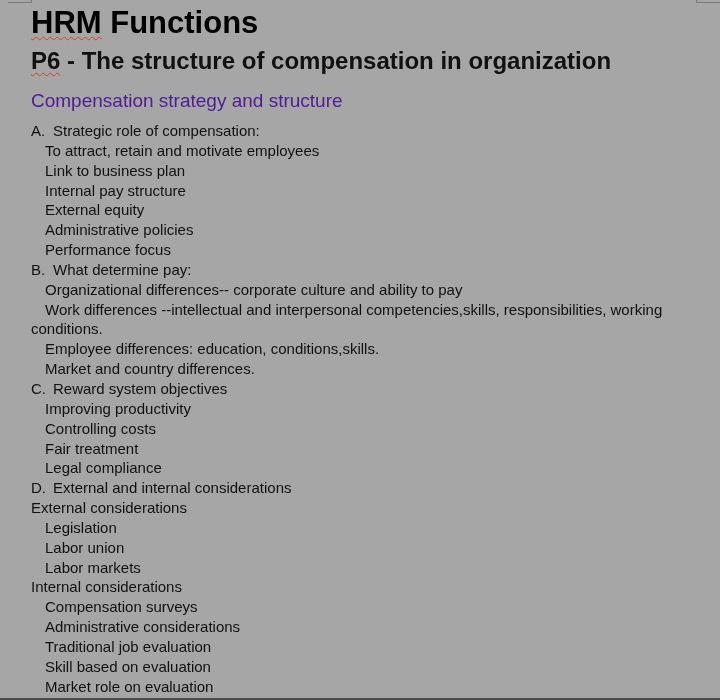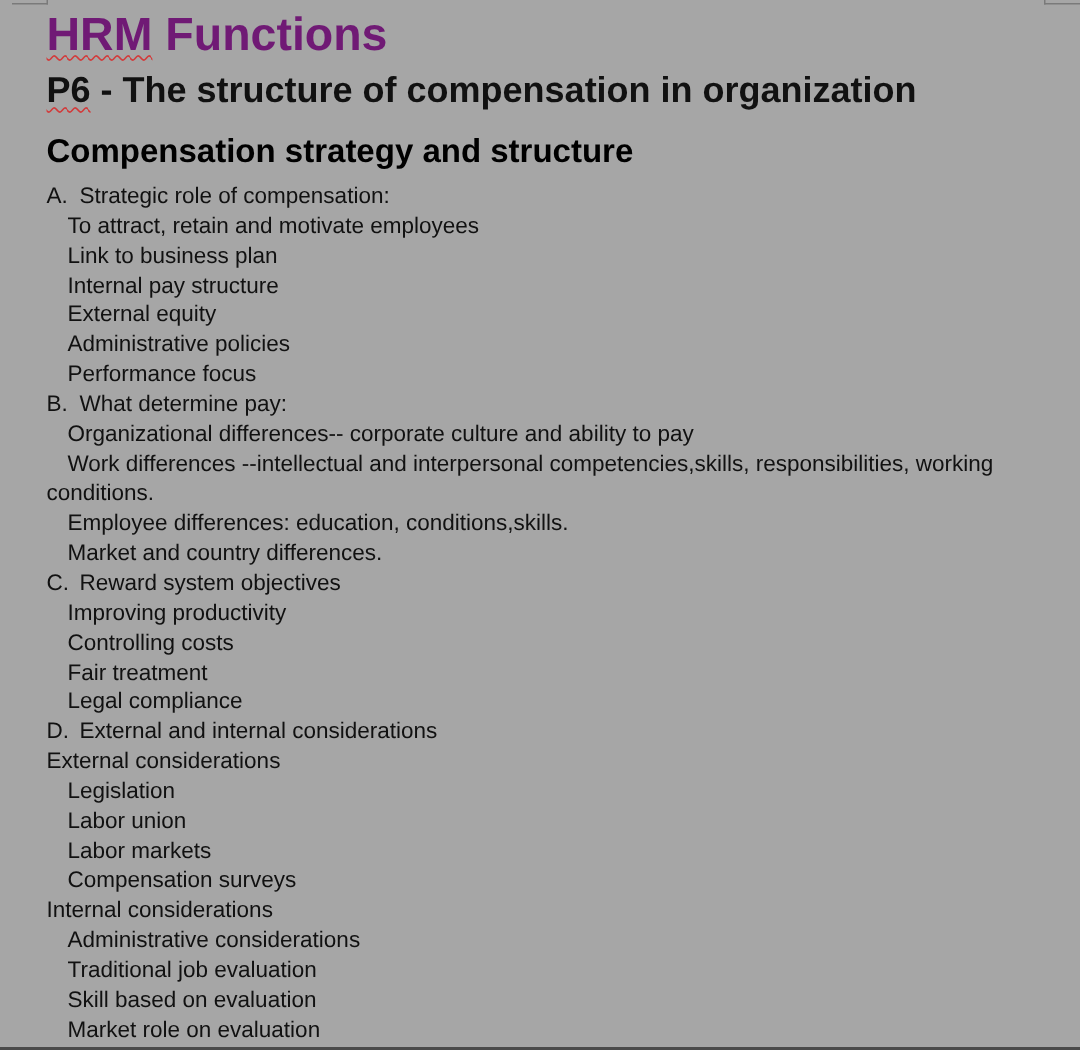--- a/index.html
+++ b/index.html
@@ -41,43 +41,43 @@
       top: 0;
       width: 680px;
     }
     .title {
       position: absolute;
       top: 5px;
       left: 0;
       margin: 0;
       font-size: 31px;
       font-weight: bold;
-      color: #701a75;
+      color: #000000;
       line-height: 36px;
       white-space: nowrap;
     }
     .subtitle {
       position: absolute;
       top: 47px;
       left: 0;
       margin: 0;
       font-size: 24px;
       font-weight: bold;
       color: #111;
       line-height: 28px;
       white-space: nowrap;
     }
     .section-heading {
       position: absolute;
       top: 87px;
       left: 0;
       margin: 0;
-      font-size: 22px;
-      font-weight: bold;
-      color: #000000;
+      font-size: 19px;
+      font-weight: normal;
+      color: #4c1d95;
       line-height: 28px;
       white-space: nowrap;
     }
     .spell {
       text-decoration: underline wavy #d23a3a;
       text-decoration-thickness: 1px;
       text-underline-offset: 3px;
     }
     .content {
       position: absolute;
@@ -136,23 +136,23 @@
     <div class="line item">Controlling costs</div>
     <div class="line item">Fair treatment</div>
     <div class="line item">Legal compliance</div>
 
     <div class="line heading-line"><span class="letter">D.</span><span>External and internal considerations</span></div>
 
     <div class="line heading-line">External considerations</div>
     <div class="line item">Legislation</div>
     <div class="line item">Labor union</div>
     <div class="line item">Labor markets</div>
+    <div class="line heading-line">Internal considerations</div>
+
     <div class="line item">Compensation surveys</div>
-
-    <div class="line heading-line">Internal considerations</div>
     <div class="line item">Administrative considerations</div>
     <div class="line item">Traditional job evaluation</div>
     <div class="line item">Skill based on evaluation</div>
     <div class="line item">Market role on evaluation</div>
   </div>
 </div>
 
 <div class="bottom-edge"></div>
 
 </body></html>

